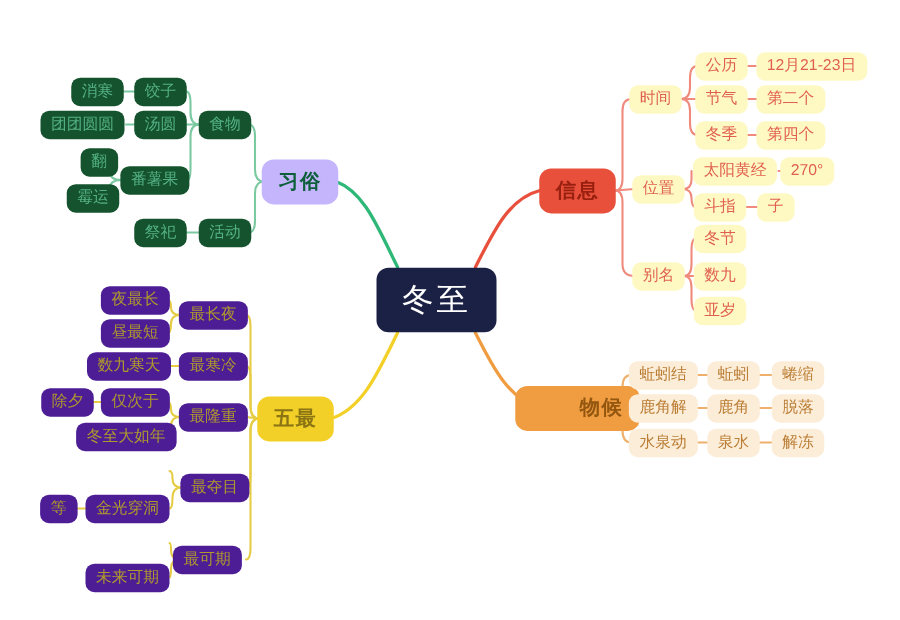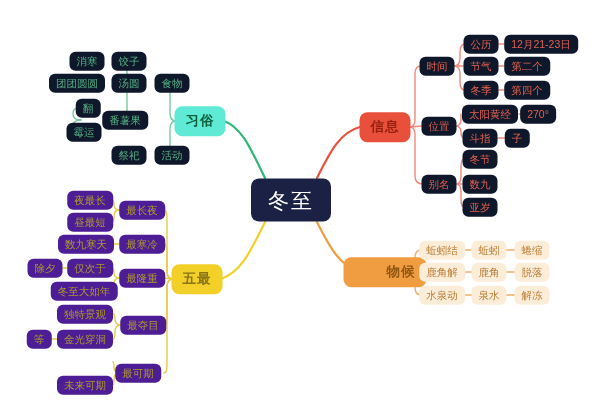--- a/index.html
+++ b/index.html
@@ -13,26 +13,26 @@
     white-space:nowrap;border-radius:6px;
     font-size:10.5px;line-height:1;padding:4px 7px;
     display:flex;align-items:center;justify-content:center;
     box-sizing:border-box;
   }
   .root-node{
     background:#1b2145;color:#ffffff;font-size:21px;font-weight:normal;
     padding:11px 17px;border-radius:8px;letter-spacing:2px;
   }
   .l1{font-size:13.5px;font-weight:bold;padding:8px 11px;border-radius:8px;letter-spacing:1px;}
-  .l1.green{background:#5eead4;color:#0d5f39;}
+  .l1.green{background:#c4b5fd;color:#0d5f39;}
   .l1.red{background:#e9503c;color:#99200f;}
   .l1.yellow{background:#f2d028;color:#8a7413;}
   .l1.orange{background:#f09d42;color:#93560f;padding-left:43px;}
-  .leaf.green{background:#0f172a;color:#54b183;margin-left:22px;}
-  .leaf.red{background:#0f172a;color:#e0604f;}
+  .leaf.green{background:#14532d;color:#54b183;}
+  .leaf.red{background:#fef9c3;color:#e0604f;}
   .leaf.yellow{background:#4c1d95;color:#af992d;}
   .leaf.orange{background:#fcedd9;color:#bb7e35;}
   path{fill:none;stroke-linecap:round;}
   .wire-main{stroke-width:2.2;}
   .wire{stroke-width:1.4;}
   .wm-green{stroke:#2eb878;} .wi-green{stroke:#7bc9a1;}
   .wm-red{stroke:#e9503c;}   .wi-red{stroke:#ef8a7d;}
   .wm-yellow{stroke:#f2d028;}.wi-yellow{stroke:#e5cc44;}
   .wm-orange{stroke:#f09d42;}.wi-orange{stroke:#eeb06a;}
 </style>
@@ -145,21 +145,20 @@
   <div class="node leaf yellow" style="left:142px;top:210px">最长夜</div>
   <div class="node leaf yellow" style="left:90px;top:200px">夜最长</div>
   <div class="node leaf yellow" style="left:90px;top:222px">昼最短</div>
   <div class="node leaf yellow" style="left:142px;top:244px">最寒冷</div>
   <div class="node leaf yellow" style="left:86px;top:244px">数九寒天</div>
   <div class="node leaf yellow" style="left:142px;top:278px">最隆重</div>
   <div class="node leaf yellow" style="left:90px;top:268px">仅次于</div>
   <div class="node leaf yellow" style="left:45px;top:268px">除夕</div>
   <div class="node leaf yellow" style="left:84px;top:291px">冬至大如年</div>
   <div class="node leaf yellow" style="left:143px;top:325px">最夺目</div>
-  <div class="node leaf yellow" style="left:85px;top:314px">独特景观</div>
   <div class="node leaf yellow" style="left:85px;top:339px">金光穿洞</div>
   <div class="node leaf yellow" style="left:39px;top:339px">等</div>
   <div class="node leaf yellow" style="left:138px;top:373px">最可期</div>
   <div class="node leaf yellow" style="left:85px;top:385px">未来可期</div>
 
   <div class="node l1 orange" style="left:385px;top:272px">物候</div>
   <div class="node leaf orange" style="left:442px;top:250px">蚯蚓结</div>
   <div class="node leaf orange" style="left:489px;top:250px">蚯蚓</div>
   <div class="node leaf orange" style="left:532px;top:250px">蜷缩</div>
   <div class="node leaf orange" style="left:442px;top:272px">鹿角解</div>

